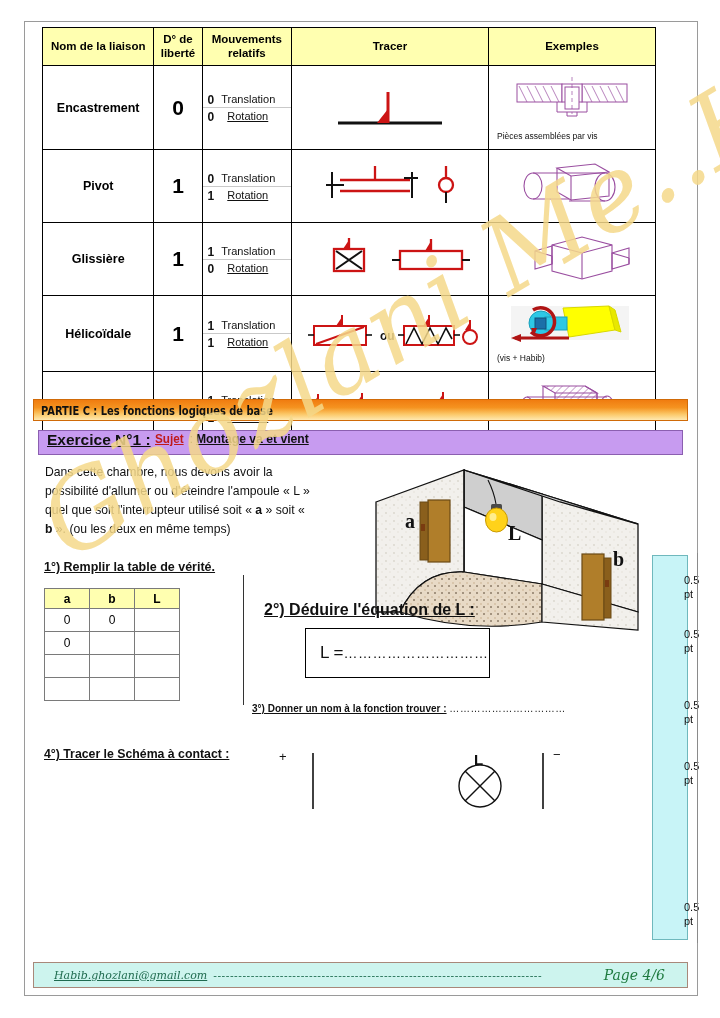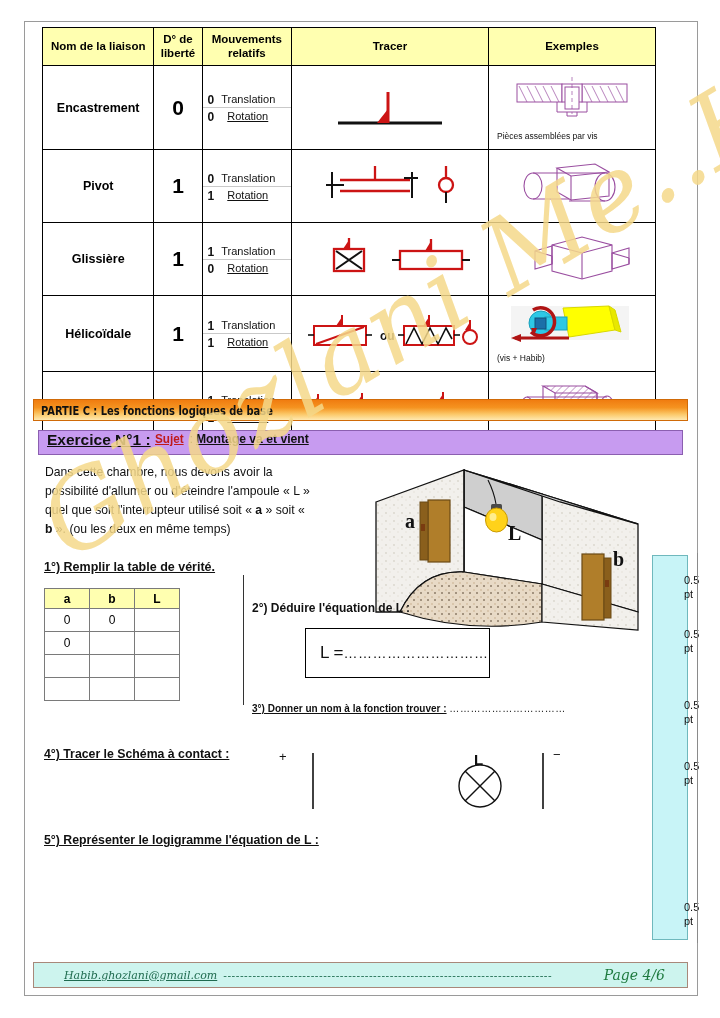--- a/index.html
+++ b/index.html
@@ -207,23 +207,23 @@
     z-index: 2;
   }
   .room-lbl {
     position: absolute;
     font-size: 20px; font-weight: bold; color:#111;
     font-family: "Liberation Serif", serif;
   }
 
   
   #q2 {
-    position: absolute; left: 252px; top: 601px;
-    font-size: 12px; font-weight: bold; color:#111;
-    z-index: 3;
+    position: absolute; left: 264px; top: 601px;
+    font-size: 16px; font-weight: bold; color:#111;
+    text-decoration: underline; z-index: 3;
   }
   #l-box {
     position: absolute; left: 305px; top: 628px;
     width: 185px; height: 50px;
     border: 1px solid #000; background: transparent;
     display: flex; align-items: center; padding-left: 14px;
     z-index: 3;
   }
   #l-box .leq { font-size: 17px; color:#111; font-family:"Liberation Sans",sans-serif;}
   #l-box .dots { font-size: 14px; color:#111; letter-spacing: .5px; }
@@ -273,21 +273,21 @@
   
   #footer {
     position: absolute; left: 33px; top: 962px;
     width: 655px; height: 26px;
     background: #cdf4ee;
     border: 1px solid #a8887a;
     display: flex; align-items: center;
     z-index: 3;
   }
   #footer .mail {
-    margin-left: 30px;
+    margin-left: 20px;
     font-family: "DejaVu Serif", serif;
     font-style: italic;
     font-size: 11px;
     color: #1f6b4f;
     text-decoration: underline;
   }
   #footer .dashes {
     flex: 1;
     margin: 0 6px;
     font-size: 11px; color:#1f6b4f;
@@ -696,21 +696,20 @@
       <line x1="278" y1="8" x2="278" y2="64" stroke="#111" stroke-width="1.6"></line>
       <circle cx="215" cy="41" r="21" fill="none" stroke="#111" stroke-width="1.4"></circle>
       <line x1="200" y1="26" x2="230" y2="56" stroke="#111" stroke-width="1.4"></line>
       <line x1="230" y1="26" x2="200" y2="56" stroke="#111" stroke-width="1.4"></line>
     </svg>
     <span class="circ-sign" style="left:14px; top:4px;">+</span>
     <span class="circ-sign" style="left:288px; top:2px;">−</span>
     <span class="circ-sign" style="left:209px; top:6px; font-weight:bold; font-size:15px;">L</span>
   </div>
 
-  <div id="q5">5°) Représenter le logigramme l'équation de L :</div>
 
   <div id="points-col">
     <div class="pt" style="top:18px;">
       <div>0.5</div>
       <div>pt</div>
     </div>
     <div class="pt" style="top:72px;">
       <div>0.5</div>
       <div>pt</div>
     </div>

